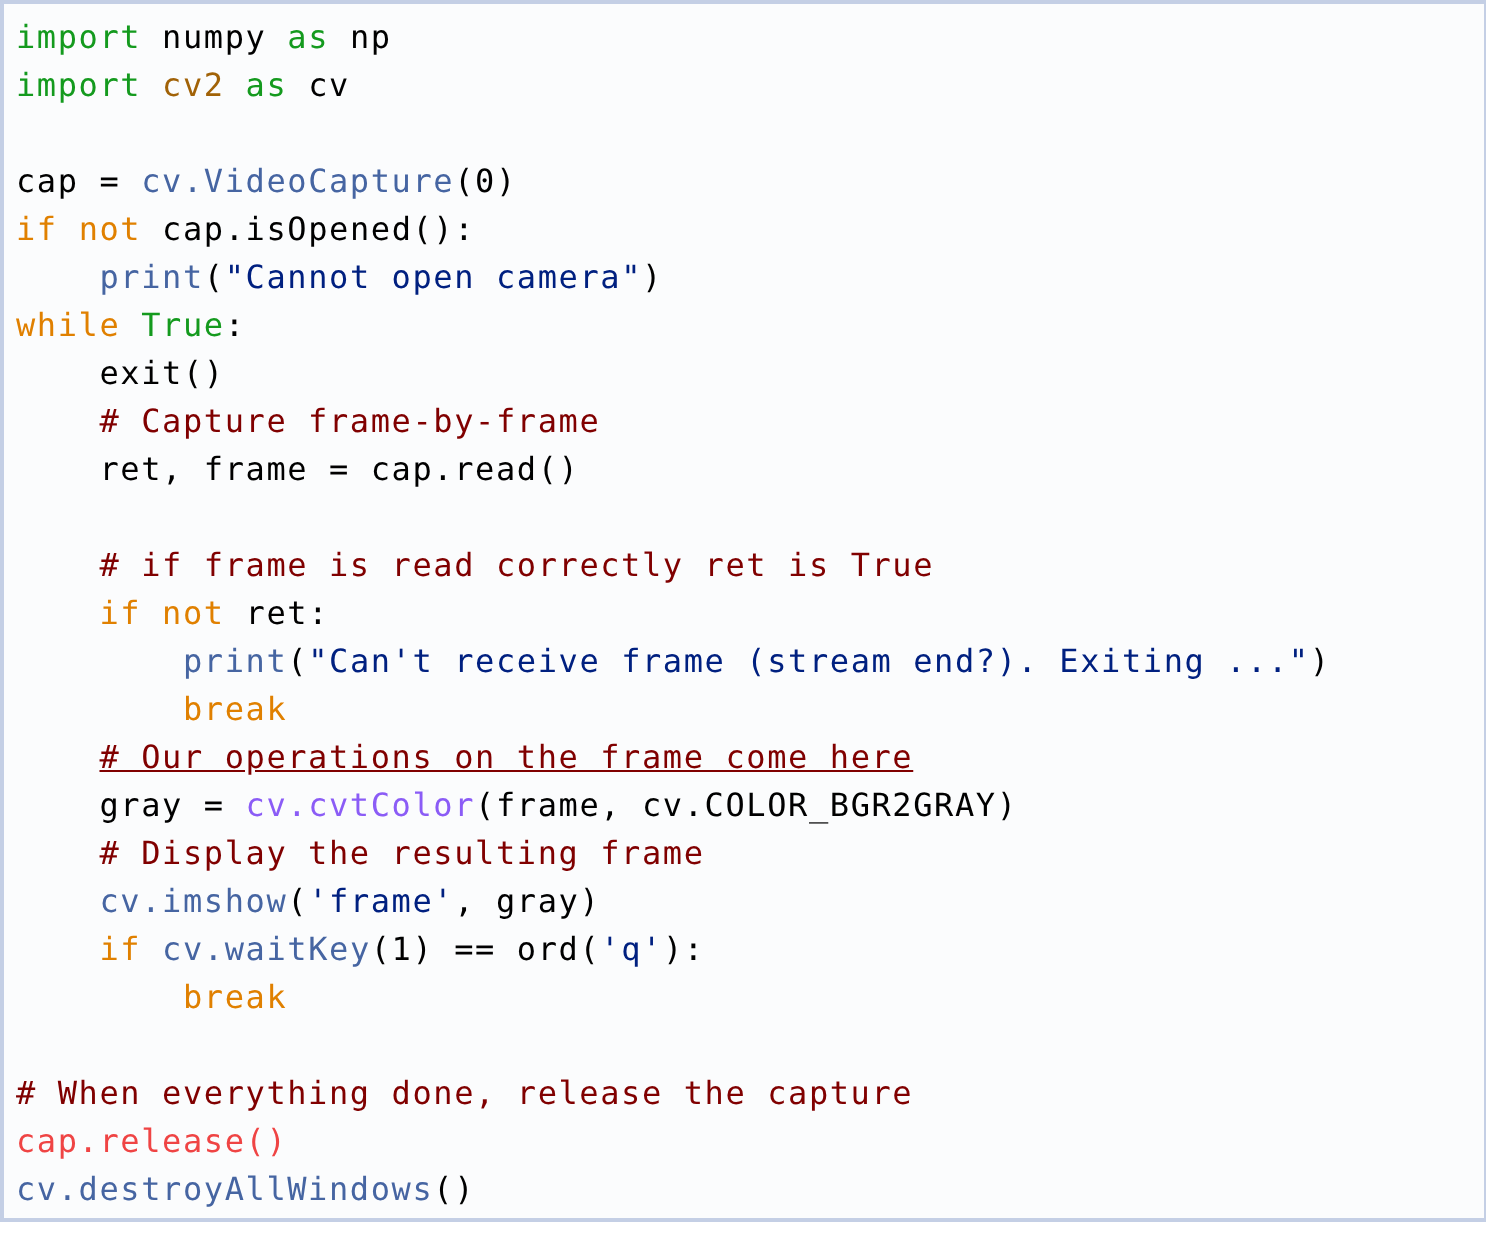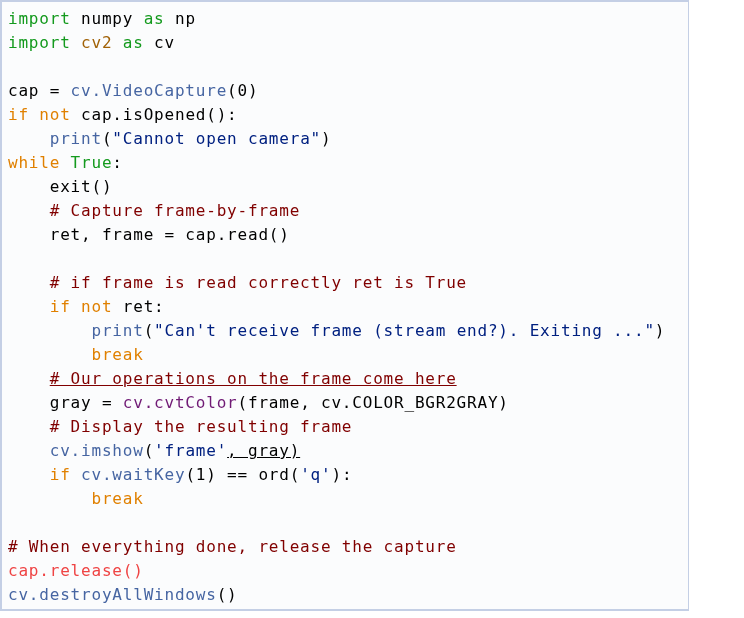--- a/index.html
+++ b/index.html
@@ -5,21 +5,21 @@
   html, body {
     margin: 0;
     padding: 0;
     width: 744px;
     height: 618px;
     background: #ffffff;
     overflow: hidden;
   }
   .fragment {
     box-sizing: border-box;
-    width: 689px;
+    width: 743px;
     height: 611px;
     background: #fbfcfd;
     border: 2px solid #c4cfe5;
     border-right-width: 1px;
     padding: 5px 0 0 6px;
     overflow: hidden;
     font-family: "DejaVu Sans Mono", "Liberation Mono", monospace;
   }
   .code-line {
     height: 24px;
@@ -44,22 +44,22 @@
     <div class="code-line"><span style="color: rgb(224, 128, 0);">while</span><span style="color: rgb(0, 0, 0);"> </span><span style="color: rgb(20, 154, 30);">True</span><span style="color: rgb(0, 0, 0);">:</span></div>
     <div class="code-line"><span style="color: rgb(0, 0, 0);">    exit()</span></div>
     <div class="code-line"><span style="color: rgb(0, 0, 0);">    </span><span style="color: rgb(128, 0, 0);"># Capture frame-by-frame</span></div>
     <div class="code-line"><span style="color: rgb(0, 0, 0);">    ret, frame = cap.read()</span></div>
     <div class="code-line"></div>
     <div class="code-line"><span style="color: rgb(0, 0, 0);">    </span><span style="color: rgb(128, 0, 0);"># if frame is read correctly ret is True</span></div>
     <div class="code-line"><span style="color: rgb(0, 0, 0);">    </span><span style="color: rgb(224, 128, 0);">if</span><span style="color: rgb(0, 0, 0);"> </span><span style="color: rgb(224, 128, 0);">not</span><span style="color: rgb(0, 0, 0);"> ret:</span></div>
     <div class="code-line"><span style="color: rgb(0, 0, 0);">        </span><span style="color: rgb(70, 101, 162);">print</span><span style="color: rgb(0, 0, 0);">(</span><span style="color: rgb(0, 32, 128);">"Can't receive frame (stream end?). Exiting ..."</span><span style="color: rgb(0, 0, 0);">)</span></div>
     <div class="code-line"><span style="color: rgb(0, 0, 0);">        </span><span style="color: rgb(224, 128, 0);">break</span></div>
     <div class="code-line"><span style="color: rgb(0, 0, 0);">    </span><span style="color: rgb(128, 0, 0); text-decoration: underline;"># Our operations on the frame come here</span></div>
-    <div class="code-line"><span style="color: rgb(0, 0, 0);">    gray = </span><span style="color: #701a75;">cv.cvtColor</span><span style="color: rgb(0, 0, 0); margin-top: 16px;">(frame, cv.COLOR_BGR2GRAY)</span></div>
+    <div class="code-line"><span style="color: rgb(0, 0, 0);">    gray = </span><span style="color: #8b5cf6;">cv.cvtColor</span><span style="color: rgb(0, 0, 0); margin-top: 16px;">(frame, cv.COLOR_BGR2GRAY)</span></div>
     <div class="code-line"><span style="color: rgb(0, 0, 0);">    </span><span style="color: rgb(128, 0, 0);"># Display the resulting frame</span></div>
-    <div class="code-line"><span style="color: rgb(0, 0, 0);">    </span><span style="color: rgb(70, 101, 162);">cv.imshow</span><span style="color: rgb(0, 0, 0);">(</span><span style="color: rgb(0, 32, 128);">'frame'</span><span style="color: rgb(0, 0, 0); text-decoration: underline;">, gray)</span></div>
+    <div class="code-line"><span style="color: rgb(0, 0, 0);">    </span><span style="color: rgb(70, 101, 162);">cv.imshow</span><span style="color: rgb(0, 0, 0);">(</span><span style="color: rgb(0, 32, 128);">'frame'</span><span style="color: rgb(0, 0, 0);">, gray)</span></div>
     <div class="code-line"><span style="color: rgb(0, 0, 0);">    </span><span style="color: rgb(224, 128, 0);">if</span><span style="color: rgb(0, 0, 0);"> </span><span style="color: rgb(70, 101, 162);">cv.waitKey</span><span style="color: rgb(0, 0, 0);">(1) == ord(</span><span style="color: rgb(0, 32, 128);">'q'</span><span style="color: rgb(0, 0, 0);">):</span></div>
     <div class="code-line"><span style="color: rgb(0, 0, 0);">        </span><span style="color: rgb(224, 128, 0);">break</span></div>
     <div class="code-line"></div>
     <div class="code-line"><span style="color: rgb(128, 0, 0);"># When everything done, release the capture</span></div>
     <div class="code-line"><span style="color: #ef4444;">cap.release()</span></div>
     <div class="code-line"><span style="color: rgb(70, 101, 162);">cv.destroyAllWindows</span><span style="color: rgb(0, 0, 0);">()</span></div>
   </div>
 
 </body></html>

